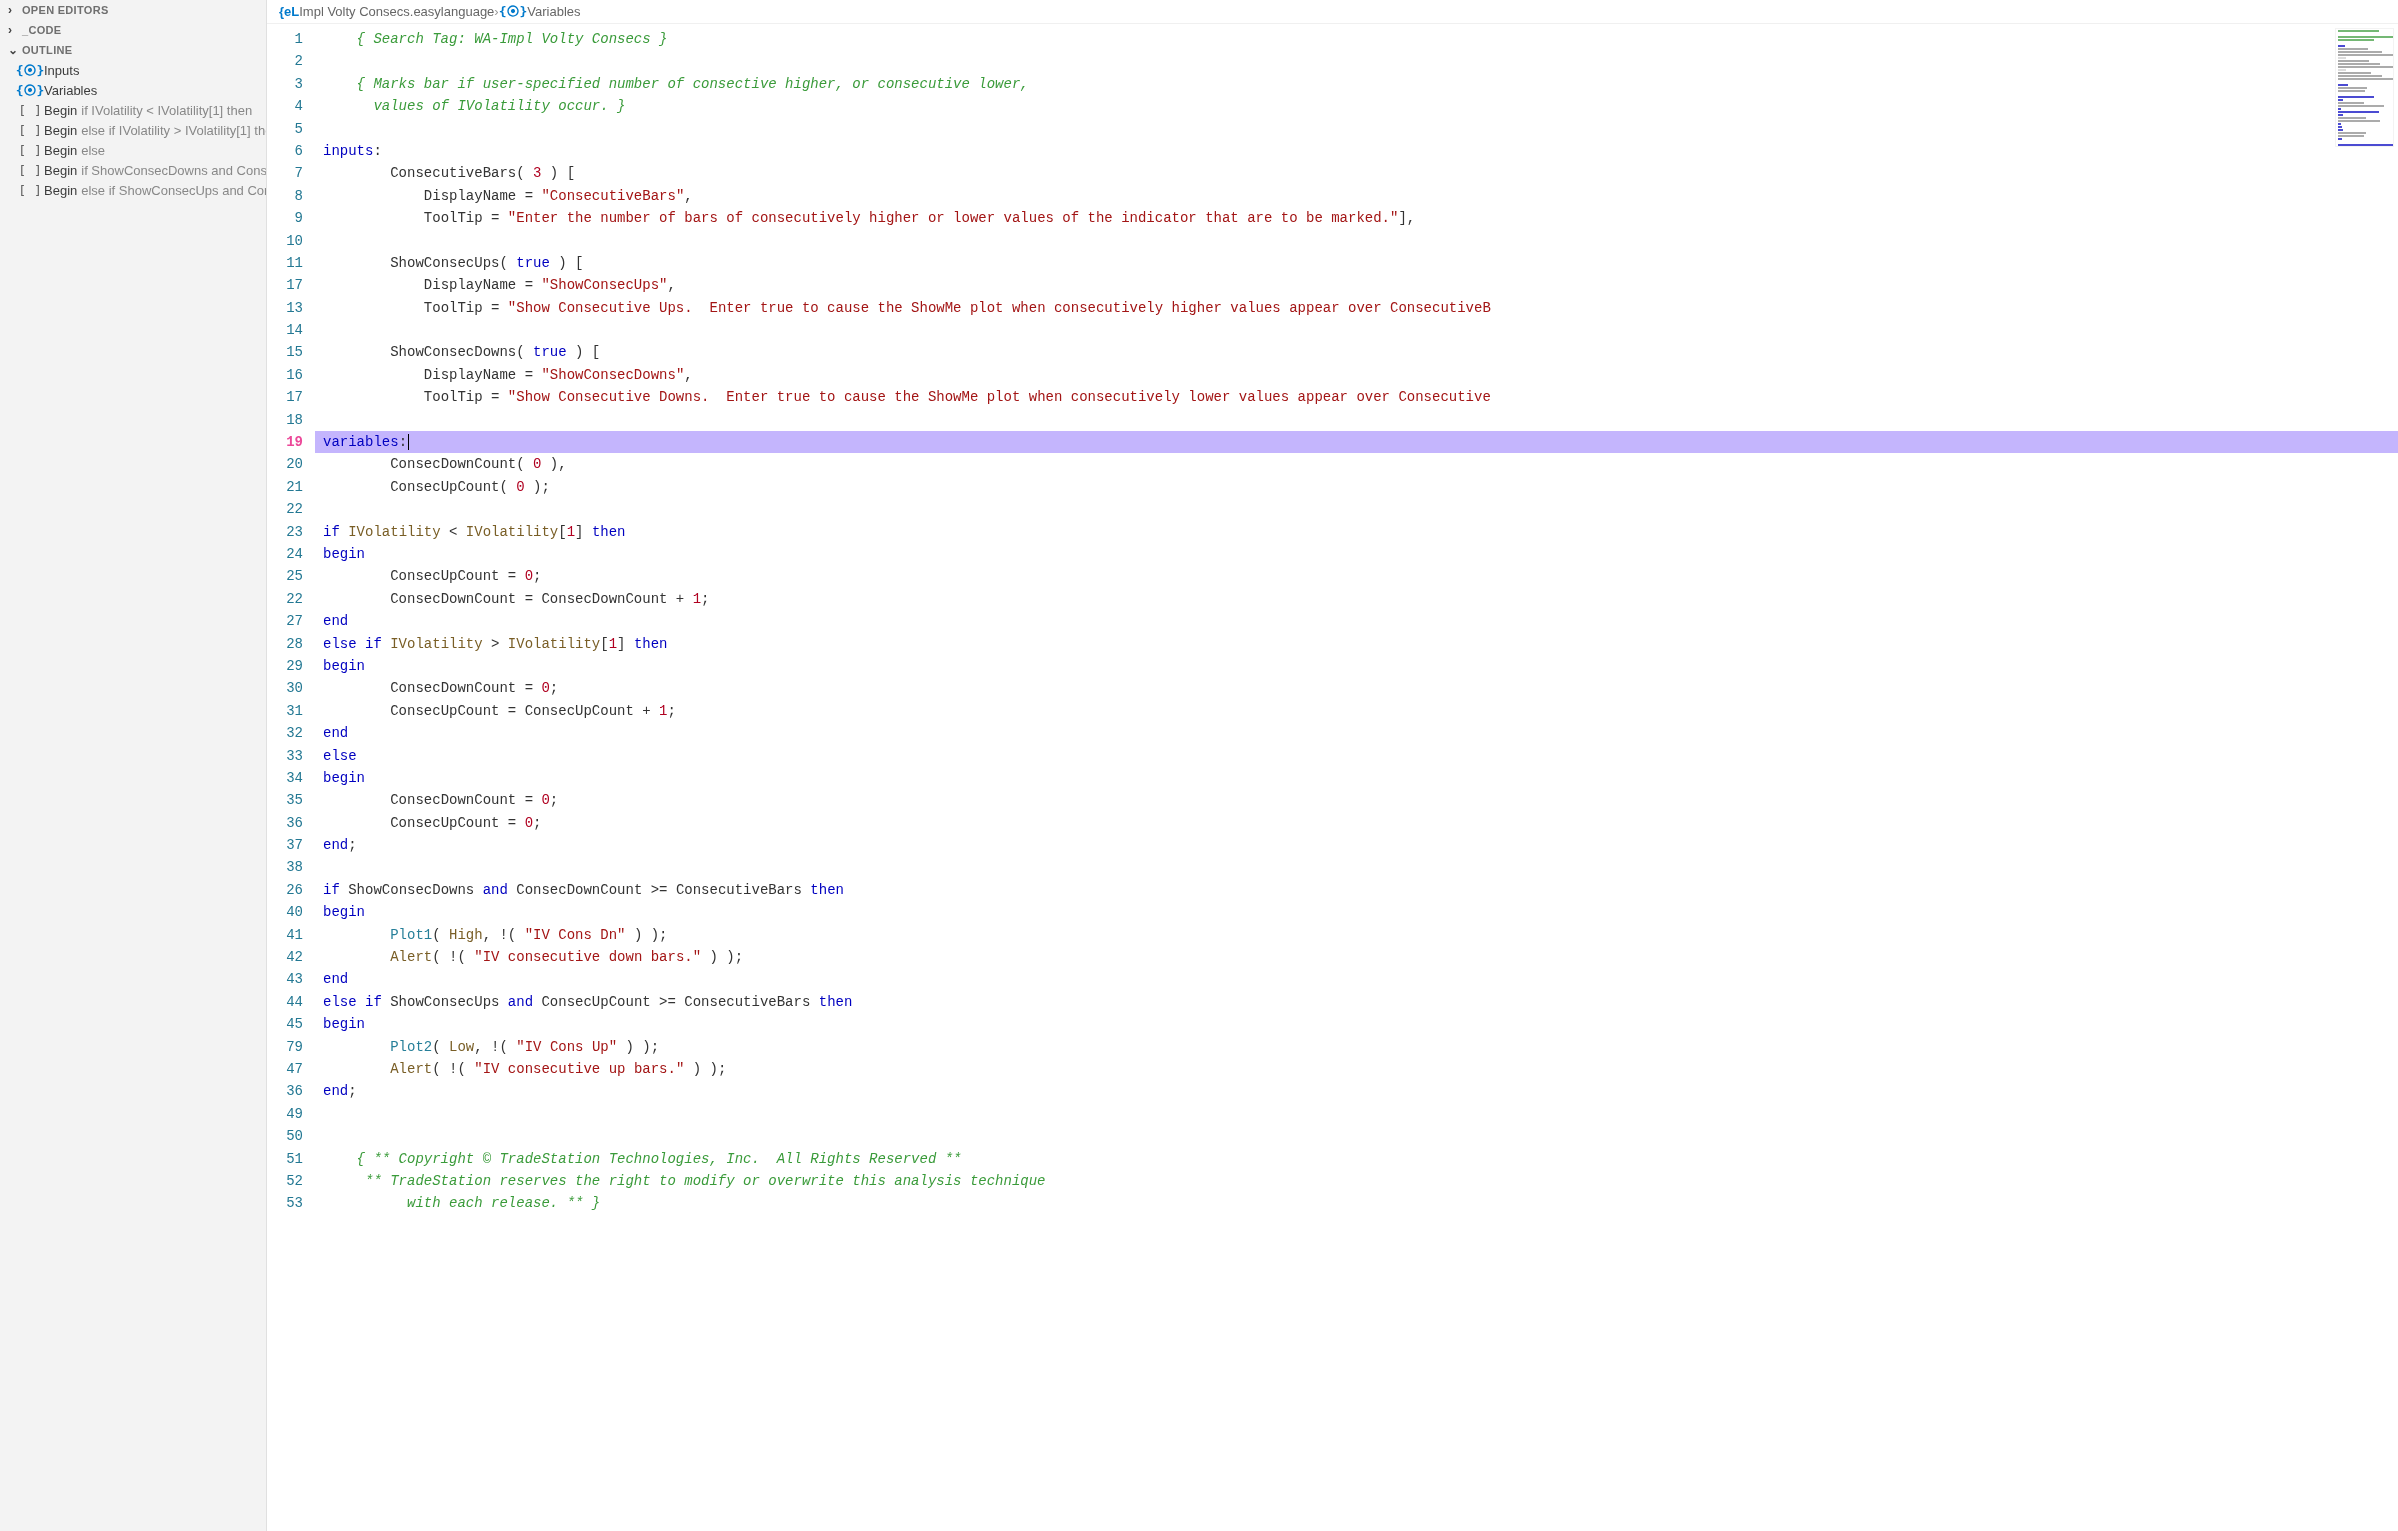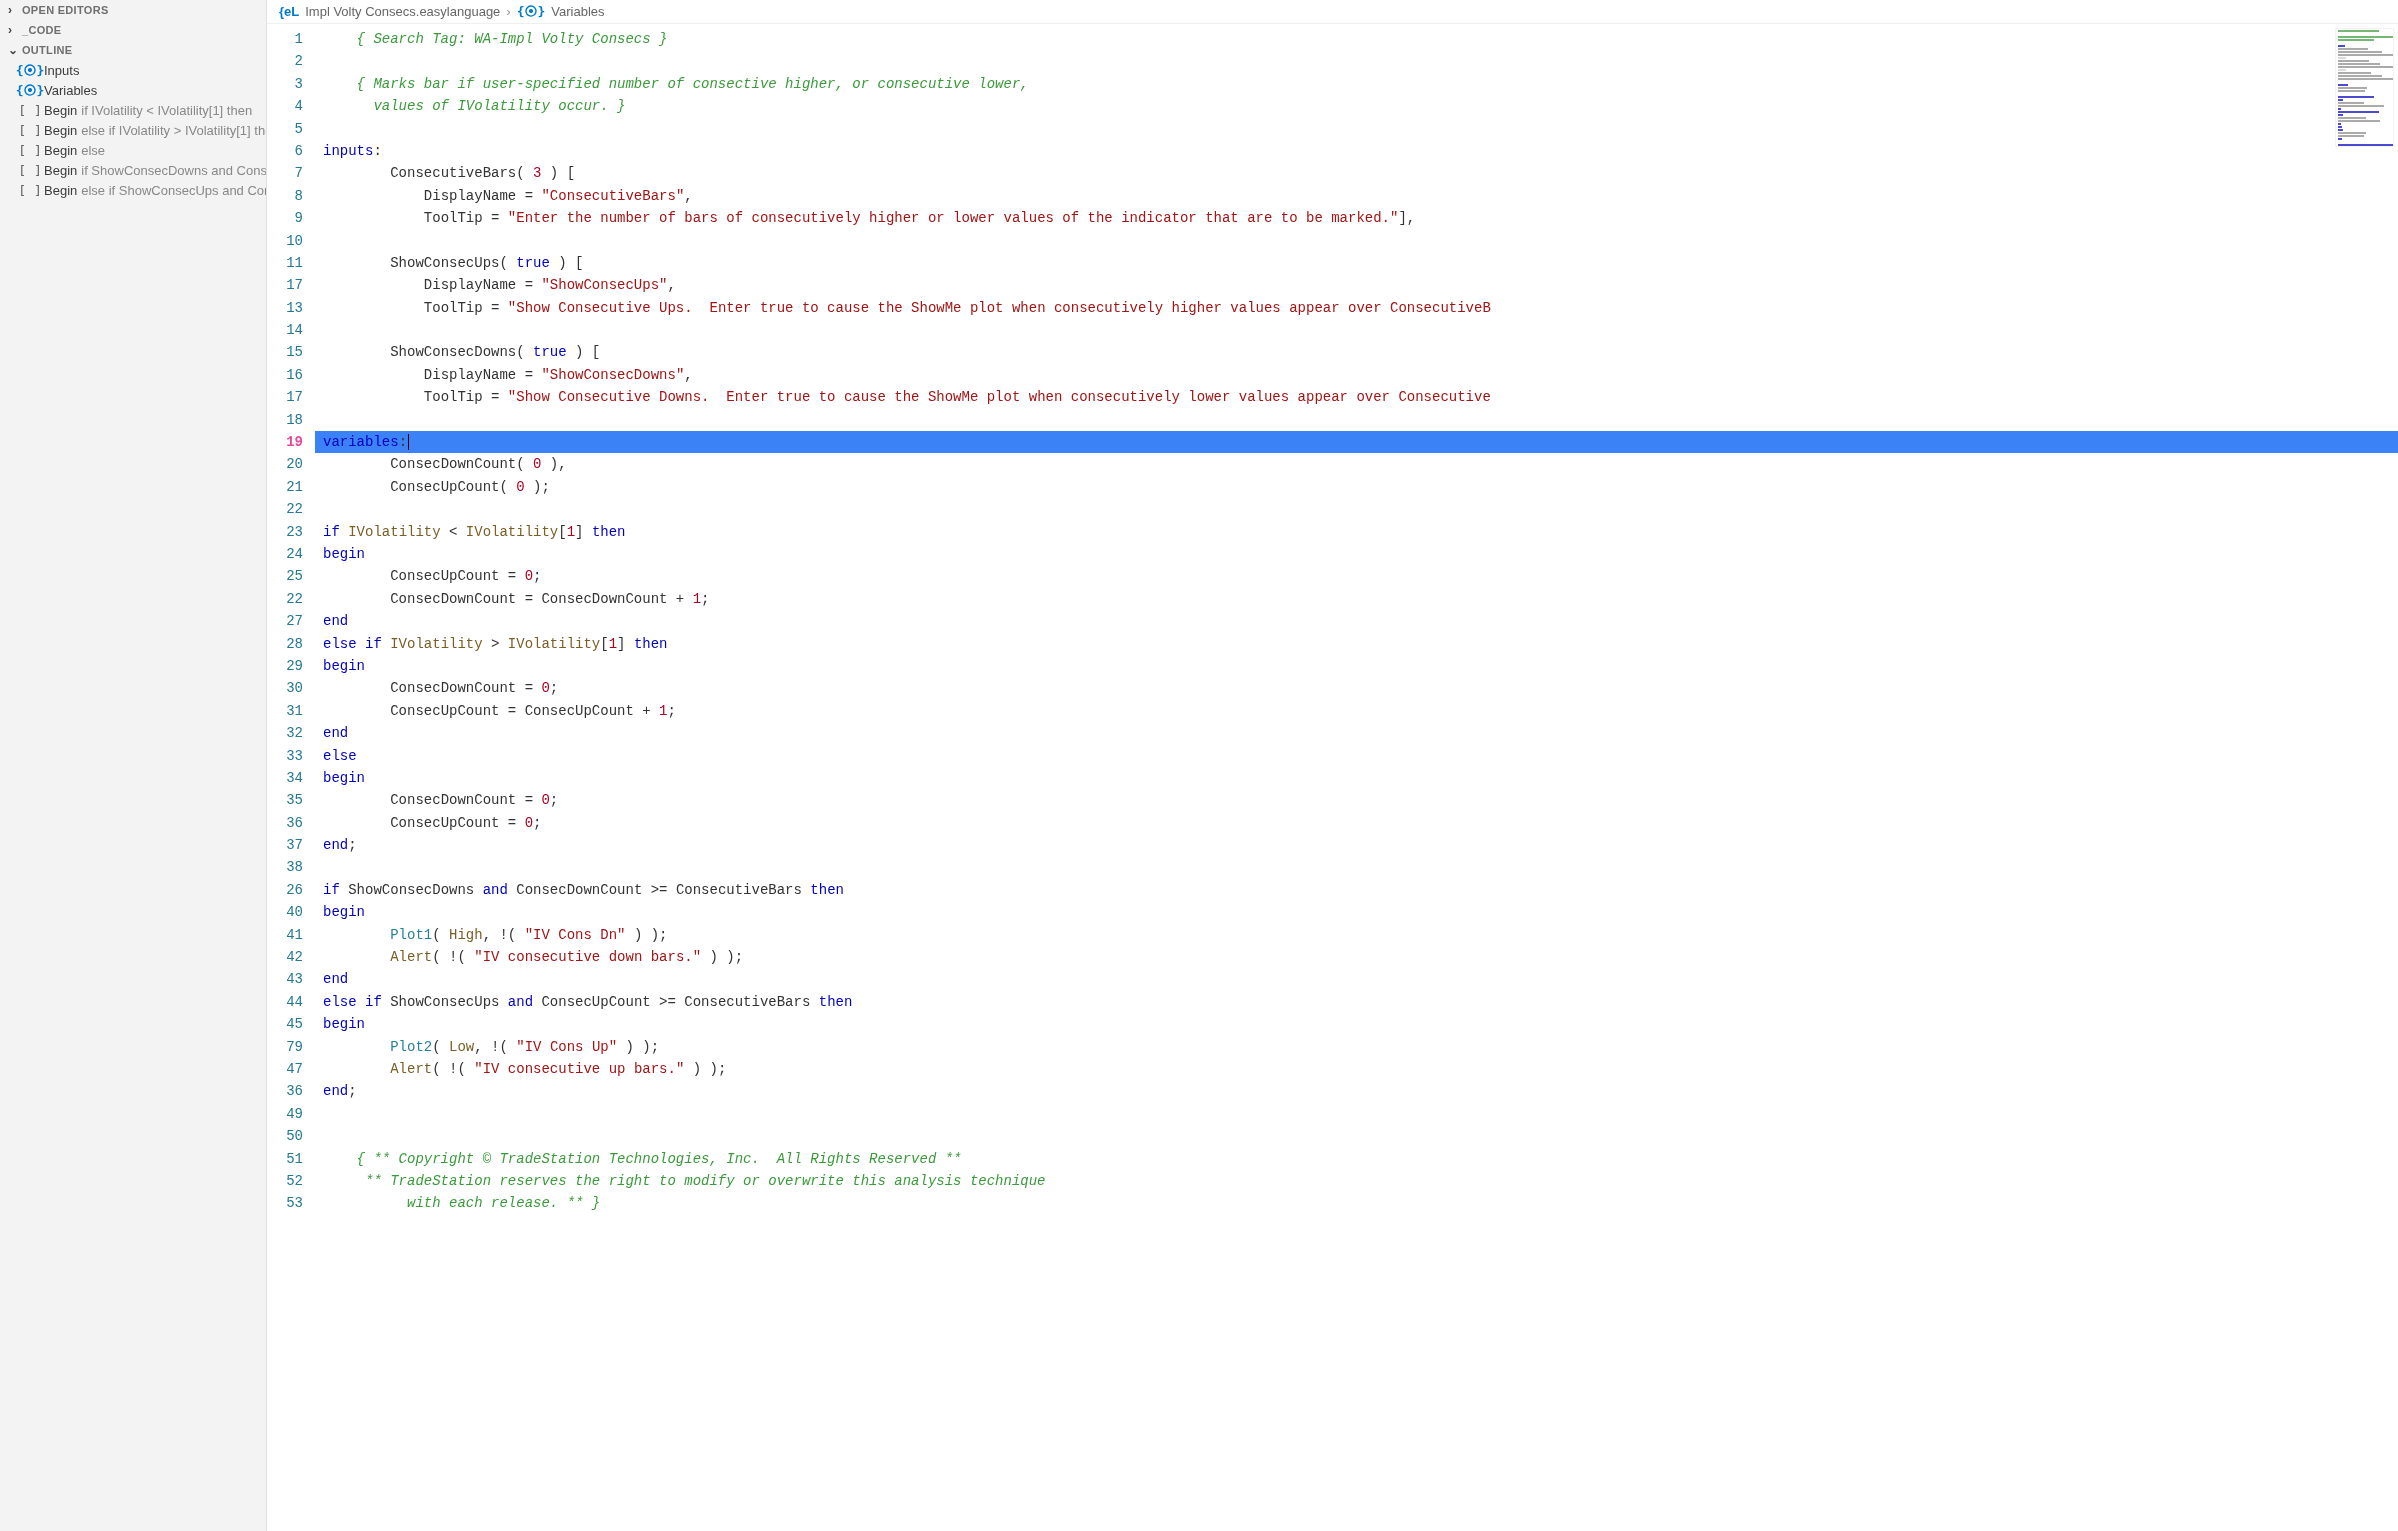--- a/index.html
+++ b/index.html
@@ -65,21 +65,20 @@
       flex-direction: column;
       overflow: hidden;
       position: relative;
     }
     .breadcrumb {
       display: flex;
       align-items: center;
       padding: 4px 12px;
       font-size: 13px;
       color: #666;
-      gap: 6px;
       border-bottom: 1px solid #f0f0f0;
     }
     .breadcrumb .sep { color: #999; }
     .bc-icon { color: #007acc; font-weight: bold; }
     .editor-wrap {
       flex: 1;
       display: flex;
       overflow: auto;
       font-family: "Consolas","Menlo","Courier New",monospace;
       font-size: 14px;
@@ -94,21 +93,21 @@
       flex-shrink: 0;
     }
     .gutter .ln { min-width: 28px; }
     .gutter .ln.current { color: #ec4899; font-weight: 600; }
     .code {
       padding: 4px 0;
       flex: 1;
       white-space: pre;
     }
     .code .row { padding: 0 8px; }
-    .code .row.current { background: #3b82f6; }
+    .code .row.current { background: #c4b5fd; }
     .minimap {
       position: absolute;
       top: 4px; right: 4px;
       width: 59px; height: 119px;
       background: linear-gradient(#fff,#fff);
       border: 1px solid #eee;
       opacity: 0.7;
       font-size: 2px;
       overflow: hidden;
       pointer-events: none;

